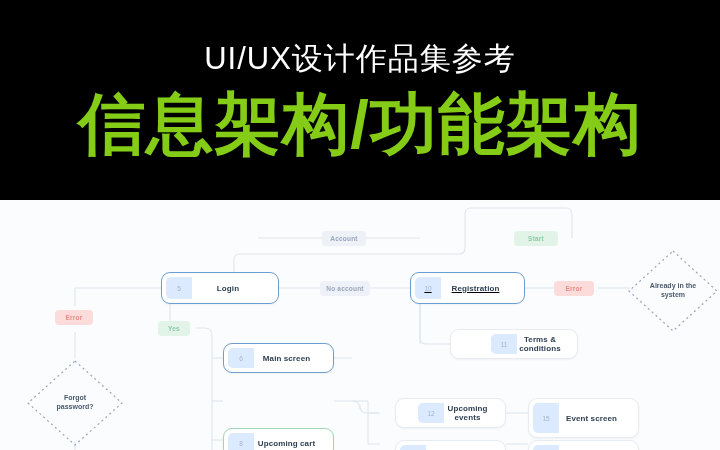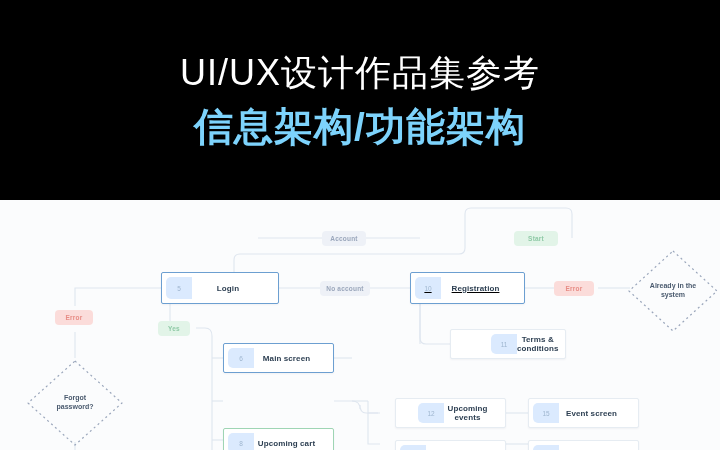--- a/index.html
+++ b/index.html
@@ -28,30 +28,30 @@
     width: 720px;
     height: 200px;
     background: #000000;
     display: flex;
     flex-direction: column;
     align-items: center;
     justify-content: center;
   }
   .banner-sub {
     color: #ffffff;
-    font-size: 36px;
+    font-size: 31px;
     letter-spacing: 1px;
     line-height: 1;
     font-weight: 400;
     margin-bottom: 16px;
     white-space: nowrap;
   }
   .banner-title {
-    color: #7dd3fc;
-    font-size: 39px;
+    color: #84cc16;
+    font-size: 67px;
     font-weight: 700;
     line-height: 1;
     letter-spacing: 1px;
     white-space: nowrap;
   }
 
   
   .canvas {
     position: absolute;
     left: 0; top: 200px;
@@ -66,21 +66,21 @@
     width: 720px;
     height: 250px;
   }
 
   
   .node {
     position: absolute;
     box-sizing: border-box;
     background: #ffffff;
     border: 1.4px solid #e3e9f0;
-    border-radius: 2px;
+    border-radius: 9px;
     display: flex;
     align-items: center;
     box-shadow: 0 1px 2px rgba(30,45,70,0.05);
   }
   .node .badge {
     width: 26px;
     height: 100%;
     background: #dbeafe;
     border-radius: 5px 0 0 5px;
     margin: 0 0 0 4px;
@@ -218,42 +218,42 @@
     <div class="node accent-blue" style="left:161px; top:72px; width:118px; height:32px;">
       <div class="badge">5</div>
       <div class="node-label">Login</div>
     </div>
 
     <div class="node accent-blue" style="left:410px; top:72px; width:115px; height:32px;text-decoration:underline;">
       <div class="badge">10</div>
       <div class="node-label">Registration</div>
     </div>
 
-    <div class="node plain" style="left:450px; top:129px; width:116px; height:30px;padding-left:36px;">
+    <div class="node plain" style="left:450px; top:129px; width:128px; height:30px;padding-left:36px;">
       <div class="badge">11</div>
       <div class="node-label">Terms &amp; conditions</div>
     </div>
 
     <div class="node accent-blue" style="left:223px; top:143px; width:111px; height:30px;">
       <div class="badge">6</div>
       <div class="node-label">Main screen</div>
     </div>
 
 
     <div class="node accent-green" style="left:223px; top:228px; width:111px; height:30px;">
       <div class="badge">8</div>
       <div class="node-label">Upcoming cart</div>
     </div>
 
     <div class="node plain" style="left:395px; top:198px; width:111px; height:30px;padding-left:18px;">
       <div class="badge">12</div>
       <div class="node-label">Upcoming events</div>
     </div>
 
-    <div class="node plain" style="left:528px; top:198px; width:111px; height:30px;">
+    <div class="node plain" style="left:528px; top:198px; width:111px; height:40px;">
       <div class="badge">15</div>
       <div class="node-label">Event screen</div>
     </div>
 
     <div class="node plain" style="left:395px; top:240px; width:111px; height:30px;">
       <div class="badge"></div>
       <div class="node-label"></div>
     </div>
 
     <div class="node plain" style="left:528px; top:240px; width:111px; height:30px;">

